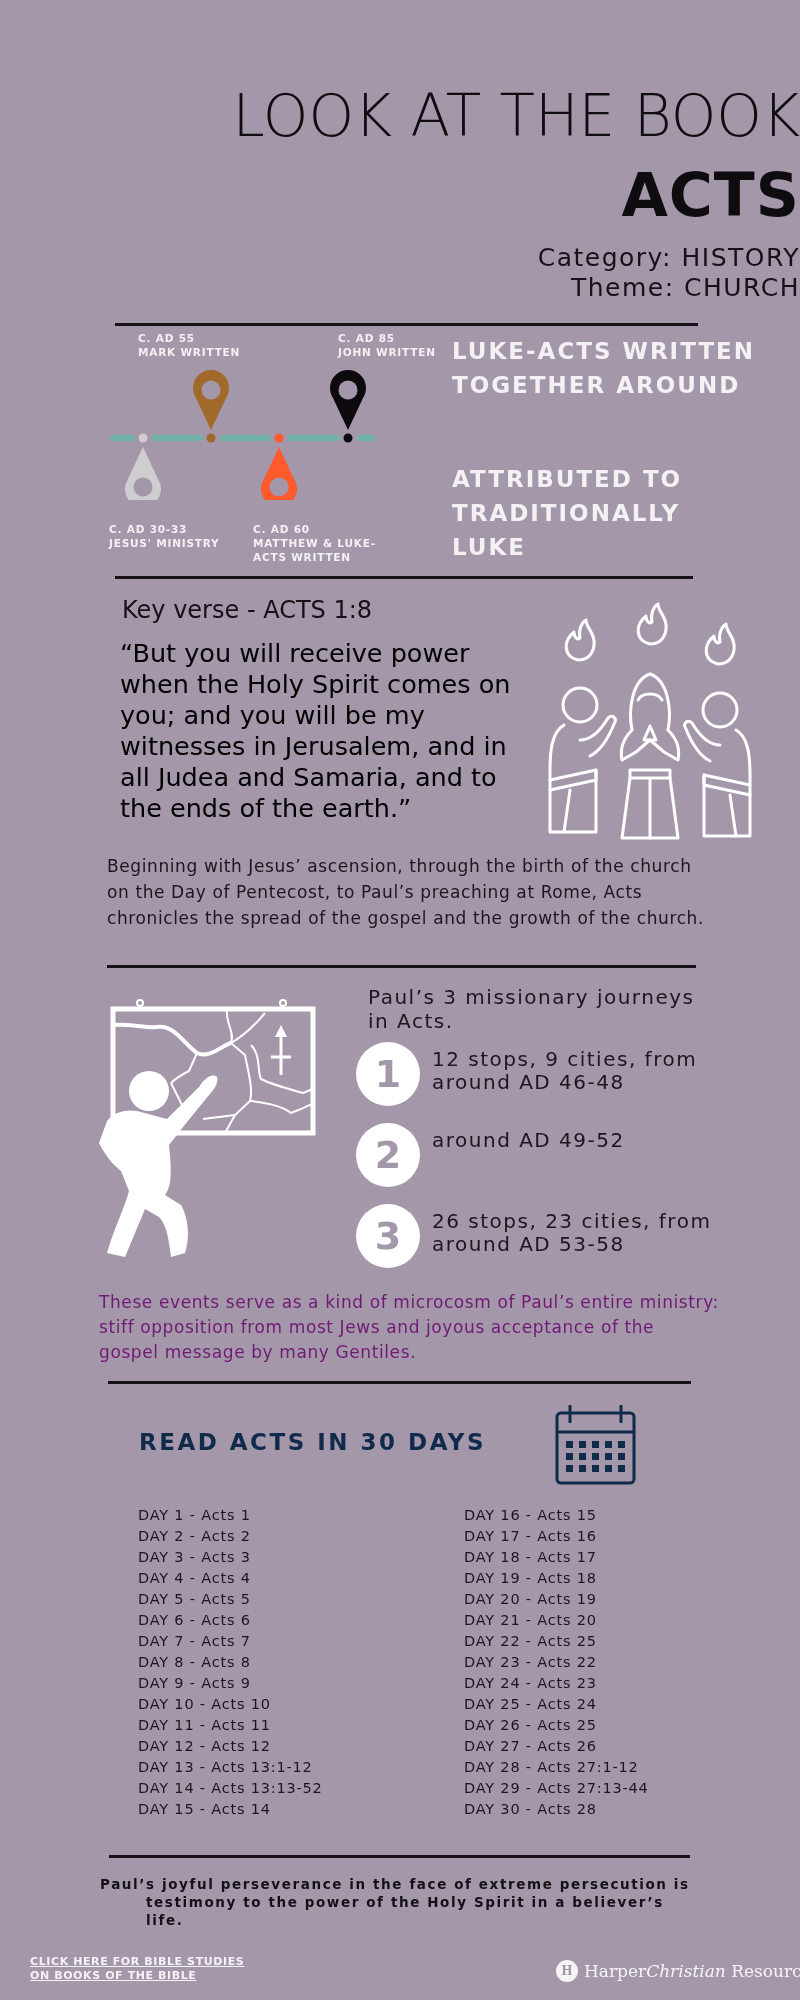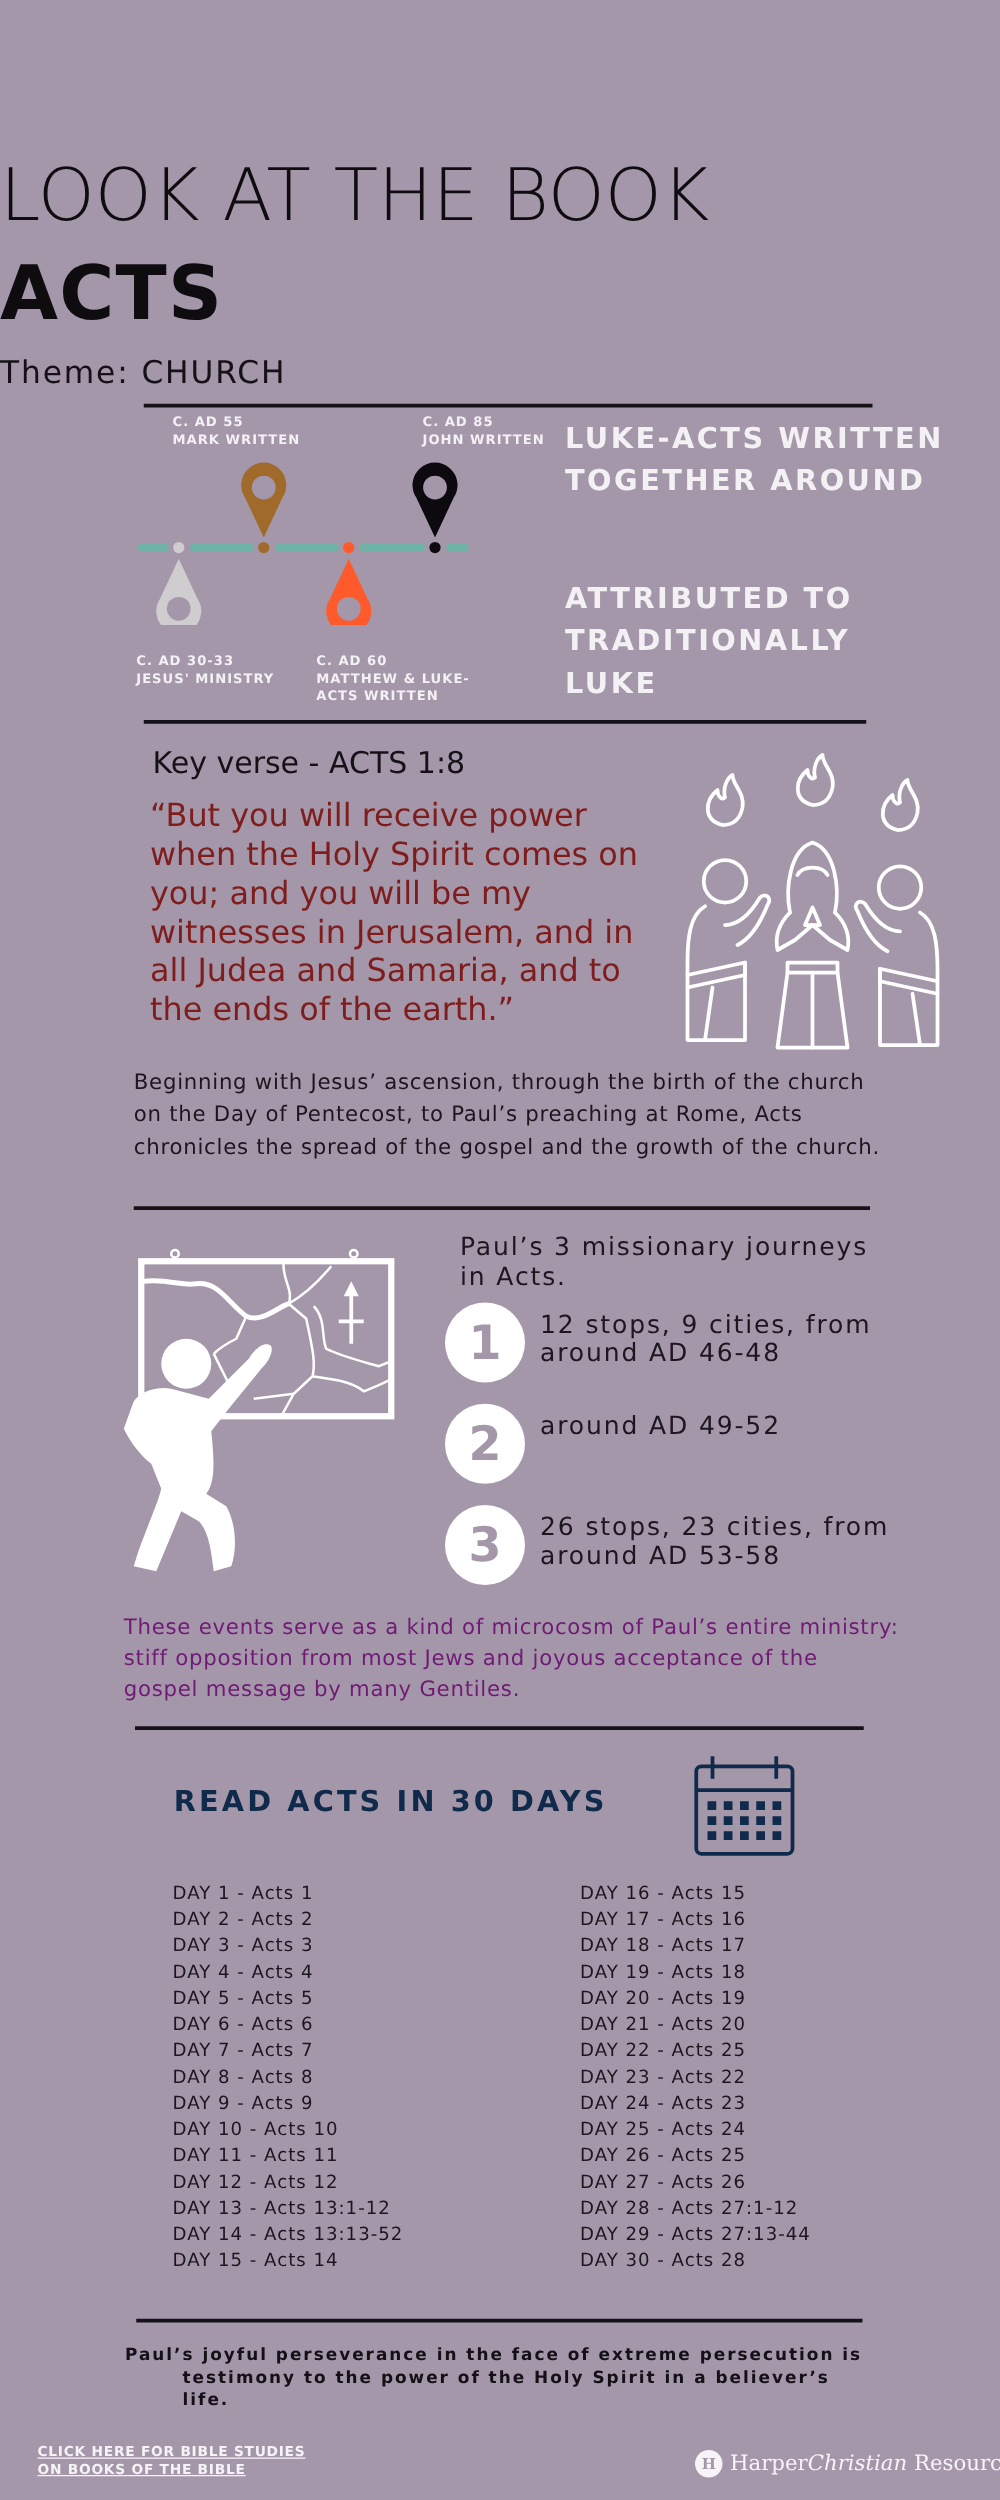--- a/index.html
+++ b/index.html
@@ -1,49 +1,50 @@
 <!DOCTYPE html>
 <html><head>
 <meta charset="utf-8">
 <style>
   html, body { margin:0; padding:0; }
   body {
     width:800px; height:2000px; background:#a497aa; position:relative; overflow:hidden;
     font-family:"DejaVu Sans", sans-serif; color:#1a141c;
   }
   .abs { position:absolute; }
-  .center { text-align:left; left:0; width:800px;margin-top:40px; }
+  .center { text-align:right; left:0; width:800px; }
   #title { top:82px; font-size:58px; font-weight:300; letter-spacing:0px; color:#0f0c10; }
   #book { top:160px; font-size:60px; font-weight:bold; color:#0f0c10; letter-spacing:1px; }
   #cat { top:243px; font-size:25px; letter-spacing:1.5px; color:#151116; line-height:30px; }
   .rule { position:absolute; height:3px; background:#161218; }
   .tl-label { position:absolute; font-size:10.5px; font-weight:bold; color:#f4f1f5; letter-spacing:0.8px; line-height:14px; }
   .tl-big { position:absolute; left:452px; font-size:23px; font-weight:bold; color:#f4f1f5; letter-spacing:2px; line-height:34px; }
   #kv-head { left:122px; top:596px; font-size:24px; color:#151116; }
-  #kv-text { left:120px; top:638px; width:400px; font-size:25.5px; line-height:31px; color:#7f1d1d; }
+  #kv-text { left:120px; top:638px; width:400px; font-size:25.5px; line-height:31px; color:#000000; }
   #summary1 { left:107px; top:853px; width:600px; font-size:17px; line-height:26px; letter-spacing:0.6px; color:#1c161e; }
   #journeys-title { left:368px; top:985px; font-size:20px; letter-spacing:1.5px; line-height:24px; color:#1c161e; }
   .j-circle { position:absolute; left:356px; width:64px; height:64px; border-radius:50%; background:#ffffff; color:#a497aa; font-size:38px; font-weight:bold; text-align:center; line-height:64px; }
   .j-text { position:absolute; left:432px; font-size:20px; letter-spacing:1.5px; line-height:23px; color:#1c161e; }
   #summary2 { left:99px; top:1290px; width:620px; font-size:17px; line-height:25px; letter-spacing:0.6px; color:#701a75; }
   #read-title { left:139px; top:1429px; font-size:23px; font-weight:bold; letter-spacing:2.5px; color:#0f2a4a; }
   .day-col { position:absolute; top:1505px; font-size:14.5px; letter-spacing:0.8px; line-height:21px; color:#1c161e; }
   #closing { left:100px; top:1875px; width:600px; font-size:13.5px; font-weight:bold; letter-spacing:1.6px; line-height:18px; color:#141016; }
   #closing .l2 { padding-left:46px; }
   #footer-link { left:30px; top:1955px; font-size:11px; font-weight:bold; color:#f6f3f7; text-decoration:underline; letter-spacing:0.6px; line-height:14px; cursor:pointer; }
   #brand { left:556px; top:1958px; height:26px; display:flex; align-items:center; color:#f7f4f8; font-family:"DejaVu Serif", serif; font-size:17px; }
   #brand .logo { width:22px; height:22px; border-radius:50%; background:#f7f4f8; color:#a497aa; font-size:12px; font-weight:bold; display:flex; align-items:center; justify-content:center; margin-right:6px; }
   #brand i { font-style:italic; }
 </style>
 </head>
 <body>
 
 <div class="abs center" id="title">LOOK AT THE BOOK</div>
 <div class="abs center" id="book">ACTS</div>
 <div class="abs center" id="cat">
+  <div>Category: HISTORY</div>
   <div>Theme: CHURCH</div>
 </div>
 
 <div class="rule" style="left:115px; top:323px; width:583px;"></div>
 
 <div>
   <svg class="abs" style="left:100px; top:355px;" width="290" height="145">
     <g stroke="#6fb3a6" stroke-width="6" stroke-linecap="round">
       <line x1="13" y1="83" x2="32" y2="83"></line>
       <line x1="55" y1="83" x2="100" y2="83"></line>

